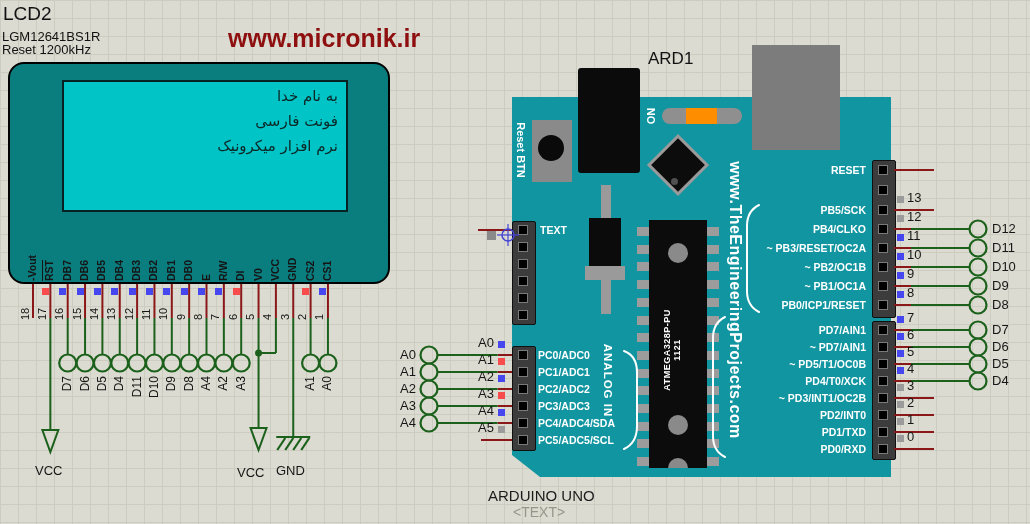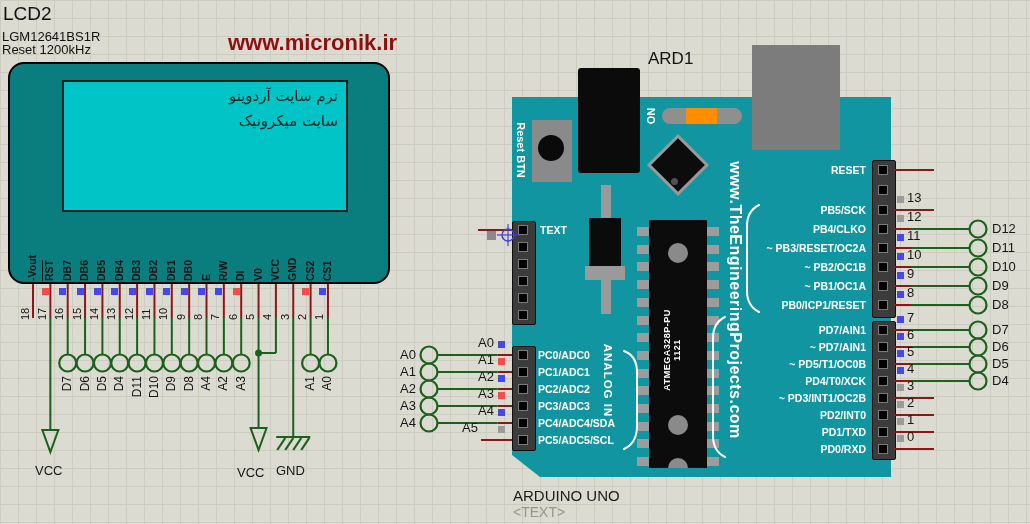--- a/index.html
+++ b/index.html
@@ -17,29 +17,30 @@
   svg{position:absolute;left:0;top:0;z-index:5;pointer-events:none;}
 </style>
 </head>
 <body>
 
 <div id="root">
 
   <div class="abs nw" style="left:3px;top:3px;font-size:19px;color:#111;">LCD2</div>
   <div class="abs nw" style="left:2px;top:29px;font-size:13px;color:#111;">LGM12641BS1R</div>
   <div class="abs nw" style="left:2px;top:42px;font-size:13px;color:#111;">Reset 1200kHz</div>
-  <div class="abs nw" style="left:228px;top:30px;font-size:22px;font-weight:bold;color:#8e0f0f;">www.micronik.ir</div>
+  <div class="abs nw" style="left:228px;top:24px;font-size:25px;font-weight:bold;color:#8e0f0f;">www.micronik.ir</div>
   <div class="abs nw" style="left:648px;top:49px;font-size:17px;color:#111;z-index:6;">ARD1</div>
 
   <div class="abs" style="left:8px;top:62px;width:378px;height:218px;background:#0a7d7f;border:2px solid #000;border-radius:16px;z-index:2;"></div>
   <div class="abs" style="left:62px;top:80px;width:282px;height:128px;background:#00c4c6;border:2px solid #062222;z-index:3;"></div>
   <div class="abs" id="lcd-screen-text" dir="rtl" style="left:66px;top:84px;width:266px;height:120px;z-index:4;text-align:right;padding-left:6px;
               font-family:'DejaVu Sans',sans-serif;font-size:15px;line-height:25px;color:#0d2626;">
-      <div>نرم سایت آردوینو</div>
-      <div>سایت میکرونیک</div>
+      <div>به نام خدا</div>
+      <div>فونت فارسی</div>
+      <div>نرم افزار میکرونیک</div>
     </div>
 
   <div class="abs" style="left:512px;top:97px;width:379px;height:380px;background:#1195a0;z-index:1;
               clip-path:polygon(0 0,100% 0,100% 100%,7.4% 100%,0 94.2%);"></div>
 
   <div class="abs" style="left:532px;top:120px;width:40px;height:62px;background:#8a8a8a;z-index:2;"></div>
   <div class="abs" style="left:538px;top:135px;width:26px;height:26px;border-radius:50%;background:#0a0a0a;z-index:3;"></div>
   <div class="abs" style="left:485px;top:144px;width:72px;height:12px;transform:rotate(90deg);text-align:center;color:#fff;font:bold 11px 'Liberation Sans',sans-serif;z-index:4;line-height:12px;">Reset BTN</div>
 
   <div class="abs" style="left:578px;top:68px;width:62px;height:105px;background:#0b0b0b;border-radius:3px;z-index:3;"></div>
@@ -94,21 +95,21 @@
   <div class="abs" style="left:668px;top:458px;width:20px;height:10px;border-radius:10px 10px 0 0;background:#8a8a8a;z-index:4;"></div>
   <div class="abs" style="left:612px;top:339px;width:120px;height:22px;transform:rotate(-90deg);display:flex;flex-direction:column;align-items:center;justify-content:center;z-index:4;color:#fff;font:bold 9px 'Liberation Sans',sans-serif;letter-spacing:.5px;">
     <span>ATMEGA328P-PU</span>
     <span>1121</span>
   </div>
 
   <div class="abs" style="left:565px;top:290px;width:340px;height:20px;transform:rotate(90deg);text-align:center;color:#fff;font:bold 16px 'Liberation Sans',sans-serif;letter-spacing:.5px;z-index:4;line-height:20px;">www.TheEngineeringProjects.com</div>
   <div class="abs" style="left:544px;top:374px;width:126px;height:13px;transform:rotate(90deg);text-align:center;color:#fff;font:bold 11.5px 'Liberation Sans',sans-serif;letter-spacing:1px;z-index:4;line-height:13px;">ANALOG IN</div>
   <div class="abs wlbl" style="left:540px;top:224px;">TEXT</div>
 
-  <div class="abs nw" style="left:513px;top:487px;font-size:15px;color:#1c1c1c;z-index:6;">ARDUINO UNO</div>
+  <div class="abs nw" style="left:488px;top:487px;font-size:15px;color:#1c1c1c;z-index:6;">ARDUINO UNO</div>
   <div class="abs nw" style="left:513px;top:504px;font-size:14px;color:#96968a;z-index:6;">&lt;TEXT&gt;</div>
 
   <svg id="wire-svg" width="1030" height="524">
       <line x1="33" y1="284" x2="33" y2="318" stroke="#8b1818" stroke-width="2"></line>
       <line x1="50.35" y1="284" x2="50.35" y2="318" stroke="#8b1818" stroke-width="2"></line>
       <line x1="50.35" y1="318" x2="50.35" y2="430" stroke="#1b611b" stroke-width="2"></line>
       <polygon points="42.35,430 58.35,430 50.35,452" stroke="#1b611b" stroke-width="2" fill="none"></polygon>
       <line x1="67.7" y1="284" x2="67.7" y2="318" stroke="#8b1818" stroke-width="2"></line>
       <line x1="67.7" y1="318" x2="67.7" y2="354.5" stroke="#1b611b" stroke-width="2"></line>
       <circle cx="67.7" cy="363" r="8.5" stroke="#1b611b" stroke-width="2.2" fill="none"></circle>
@@ -385,15 +386,15 @@
     <div class="abs nw" style="left: 538px; top: 400px; width: 150px; color: rgb(255, 255, 255); font: bold 10.5px &quot;Liberation Sans&quot;, sans-serif; z-index: 6;">PC3/ADC3</div>
     <div class="abs nw" style="left: 498px; top: 392px; width: 7px; height: 7px; background: rgb(248, 75, 75); z-index: 6;"></div>
     <div class="abs nw" style="left: 446px; top: 386px; width: 48px; text-align: right; font-size: 13px; color: rgb(22, 22, 22); z-index: 6;">A3</div>
     <div class="abs nw" style="left: 382px; top: 398px; width: 34px; text-align: right; font-size: 13px; color: rgb(22, 22, 22); z-index: 6;">A3</div>
     <div class="abs nw" style="left: 538px; top: 417px; width: 150px; color: rgb(255, 255, 255); font: bold 10.5px &quot;Liberation Sans&quot;, sans-serif; z-index: 6;">PC4/ADC4/SDA</div>
     <div class="abs nw" style="left: 498px; top: 409px; width: 7px; height: 7px; background: rgb(71, 71, 239); z-index: 6;"></div>
     <div class="abs nw" style="left: 446px; top: 403px; width: 48px; text-align: right; font-size: 13px; color: rgb(22, 22, 22); z-index: 6;">A4</div>
     <div class="abs nw" style="left: 382px; top: 415px; width: 34px; text-align: right; font-size: 13px; color: rgb(22, 22, 22); z-index: 6;">A4</div>
     <div class="abs nw" style="left: 538px; top: 434px; width: 150px; color: rgb(255, 255, 255); font: bold 10.5px &quot;Liberation Sans&quot;, sans-serif; z-index: 6;">PC5/ADC5/SCL</div>
     <div class="abs nw" style="left: 498px; top: 426px; width: 7px; height: 7px; background: rgb(155, 155, 155); z-index: 6;"></div>
-    <div class="abs nw" style="left: 446px; top: 420px; width: 48px; text-align: center; font-size: 13px; color: rgb(22, 22, 22); z-index: 6;">A5</div>
+    <div class="abs nw" style="left: 446px; top: 420px; width: 48px; text-align: right; font-size: 13px; color: rgb(22, 22, 22); z-index: 6;">A5</div>
     <div class="abs nw" style="left: 487px; top: 231px; width: 9px; height: 9px; background: rgb(138, 138, 138); z-index: 6;"></div>
   </div>
 
 </body></html>

